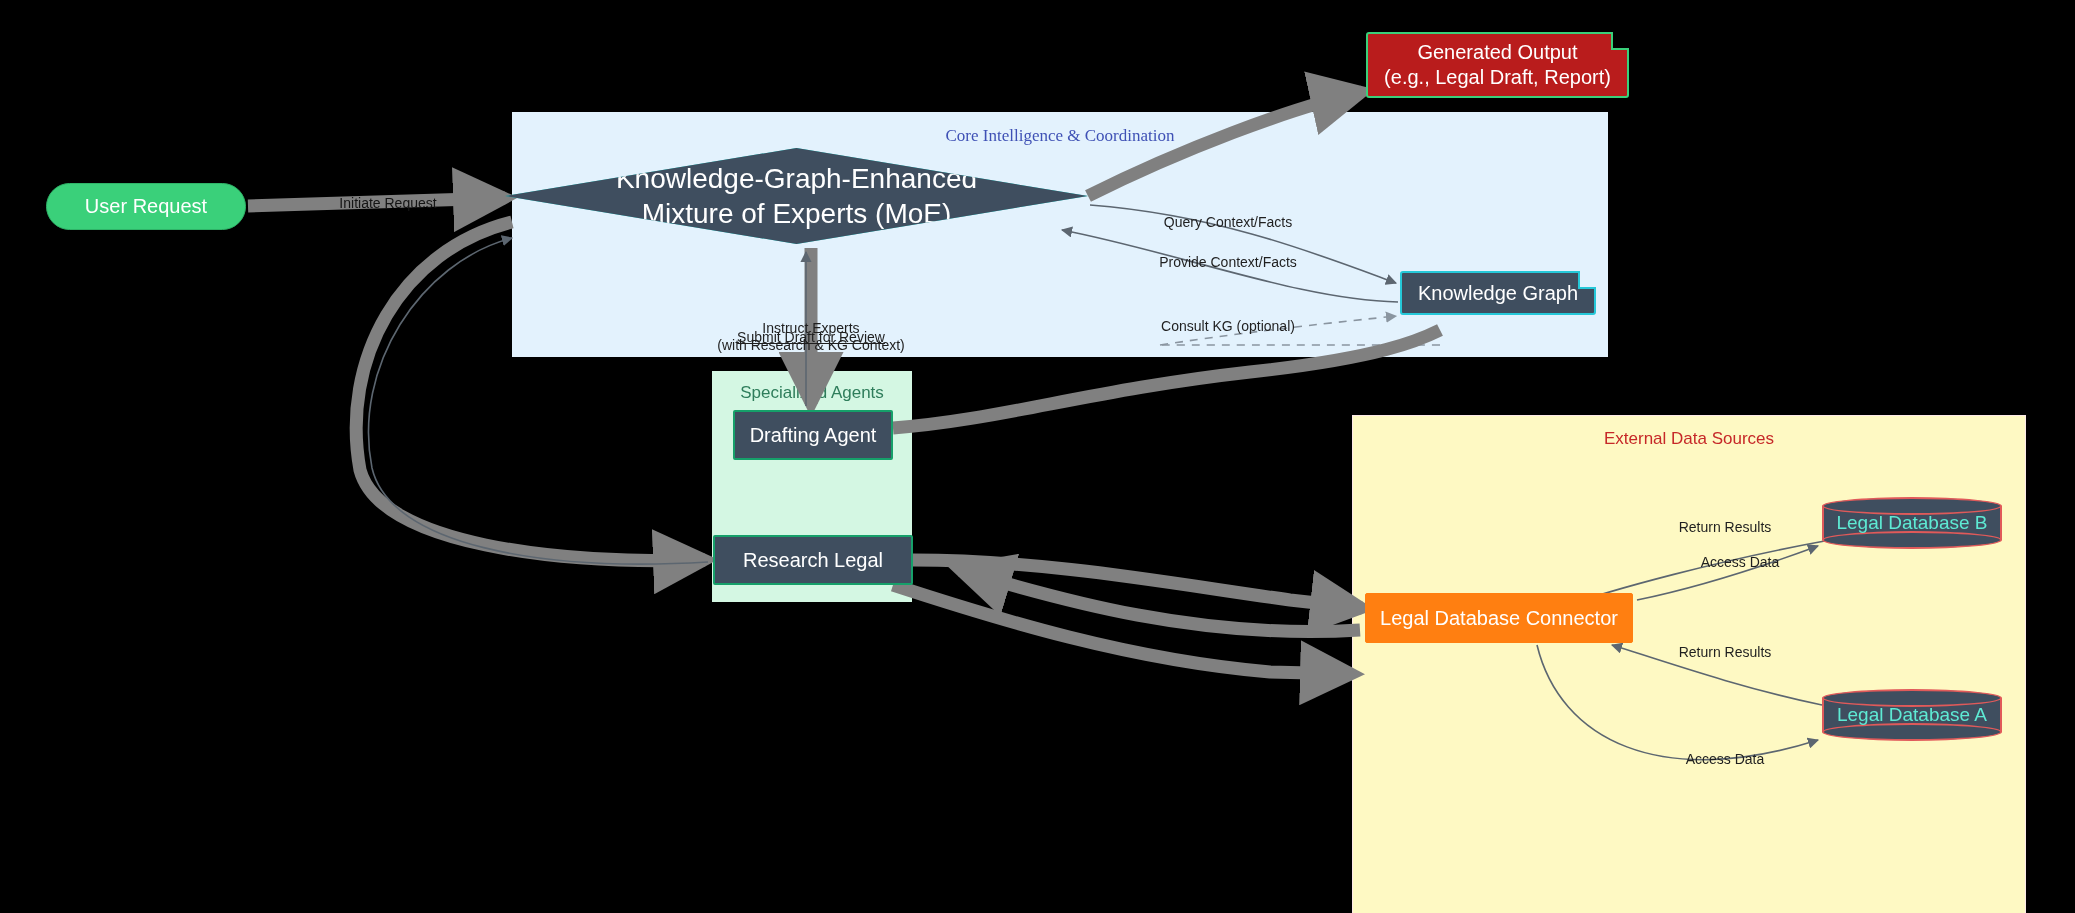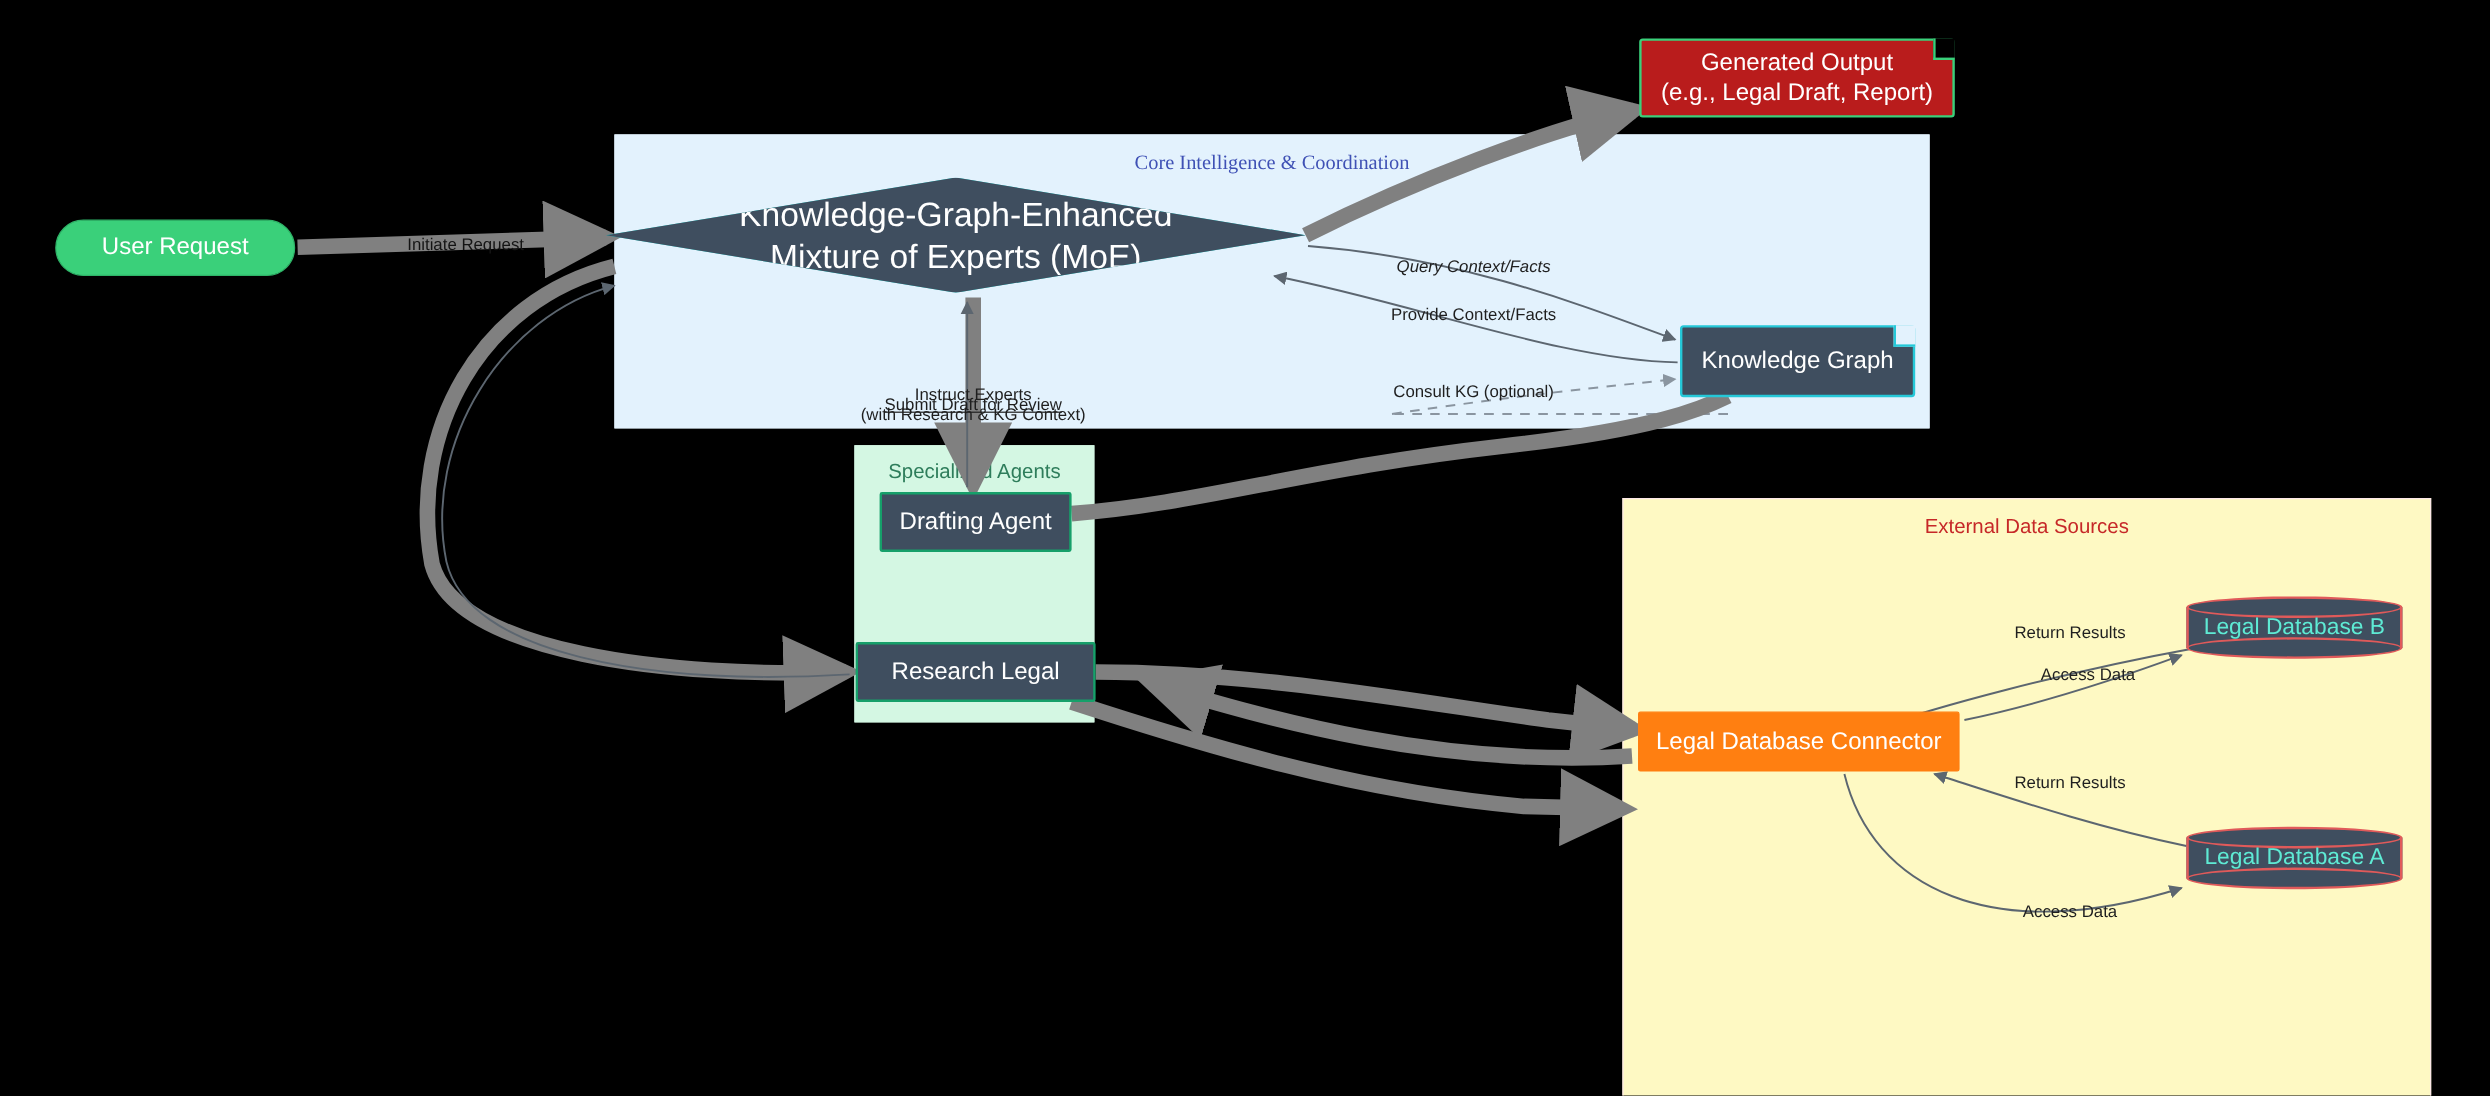--- a/index.html
+++ b/index.html
@@ -18,21 +18,21 @@
   #sg-agents .sg-title{top:11px;color:#2e7d5b;}
   #sg-ext{left:1352px;top:415px;width:674px;height:540px;background:#fef9c3;border:1px solid #fde8e8;}
   #sg-ext .sg-title{top:13px;color:#c62828;}
   
   #n-user{left:46px;top:183px;width:200px;height:47px;background:#3ad07a;border:1px solid #2fb468;
           border-radius:24px;font-size:20px;}
   #n-moe{left:505px;top:148px;width:583px;height:96px;background:#3f4e5f;border:0;font-size:28px;
          clip-path:polygon(0% 50%,50% 0%,100% 50%,50% 100%);}
   #n-moe-edge{left:505px;top:148px;width:583px;height:96px;background:#25e8e0;border:0;
          clip-path:polygon(0% 50%,50% 0%,100% 50%,50% 100%);}
-  #n-kg{left:1400px;top:271px;width:196px;height:60px;background:#3f4e5f;border:2px solid #25c8d8;
+  #n-kg{left:1400px;top:271px;width:196px;height:44px;background:#3f4e5f;border:2px solid #25c8d8;
         border-radius:3px;font-size:20px;}
   #n-kg .corner{position:absolute;right:-2px;top:-2px;width:16px;height:16px;
         background:#e3f2fd;border-left:2px solid #25c8d8;border-bottom:2px solid #25c8d8;}
   #n-out{left:1366px;top:32px;width:263px;height:66px;background:#b91c1c;border:2px solid #3ad07a;
         border-radius:3px;font-size:20px;}
   #n-out .corner{position:absolute;right:-2px;top:-2px;width:16px;height:16px;
         background:#000;border-left:2px solid #3ad07a;border-bottom:2px solid #3ad07a;}
   #n-draft{left:733px;top:410px;width:160px;height:50px;background:#3f4e5f;border:2px solid #16a06a;
         border-radius:2px;font-size:20px;}
   #n-research{left:713px;top:535px;width:200px;height:50px;background:#3f4e5f;border:2px solid #16a06a;
@@ -171,21 +171,21 @@
 
   <div class="cyl" id="n-dbA">
     <div class="body"></div>
     <div class="bot"></div>
     <div class="top"></div>
     <div class="lbl">Legal Database A</div>
   </div>
 
   <div class="elabel onblack ctr" style="left:388px;top:195px;">Initiate Request</div>
 
-  <div class="elabel light ctr" style="left:1228px;top:214px;font-style:italic;">Query Context/Facts</div>
+  <div class="elabel light ctr" style="left:1228px;top:214px;">Query Context/Facts</div>
 
   <div class="elabel light ctr" style="left:1228px;top:254px;">Provide Context/Facts</div>
 
   <div class="elabel light ctr" style="left:1228px;top:318px;">Consult KG (optional)</div>
 
   <div class="elabel light ctr" style="left:811px;top:320px;">Instruct Experts</div>
   <div class="elabel light ctr" style="left:811px;top:337px;">(with Research &amp; KG Context)</div>
 
   <div class="elabel light ctr" style="left:811px;top:329px;text-decoration:underline;">Submit Draft for Review</div>
 

